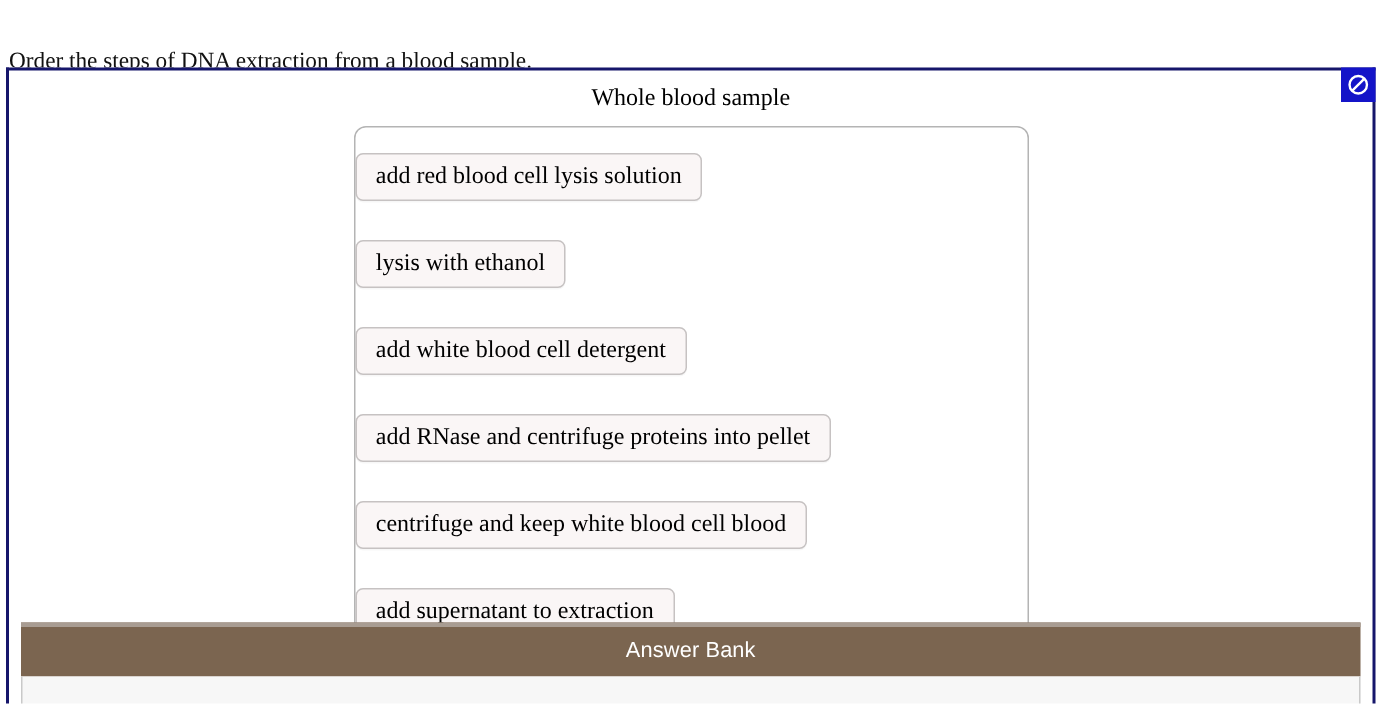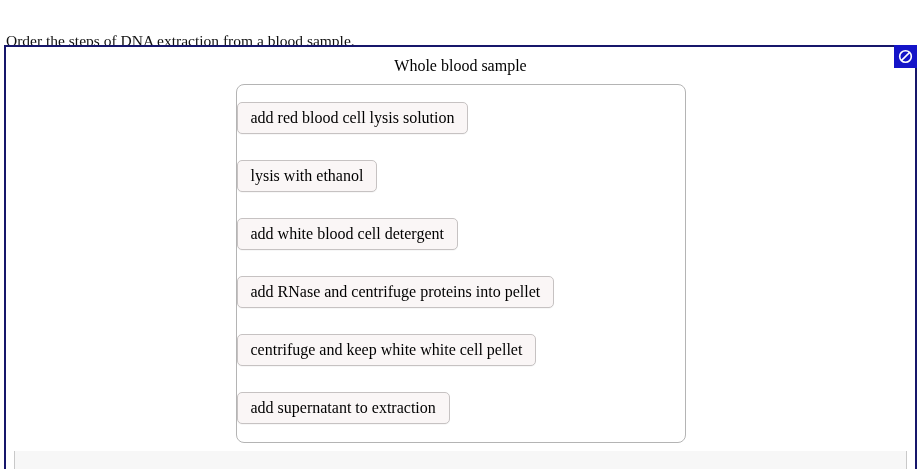--- a/index.html
+++ b/index.html
@@ -157,25 +157,26 @@
     <div class="ordering-area">
 
       <div class="zone-label top">Whole blood sample</div>
 
       <div class="drop-zone">
         <div class="step-list">
           <div class="step-chip">add red blood cell lysis solution</div>
           <div class="step-chip">lysis with ethanol</div>
           <div class="step-chip">add white blood cell detergent</div>
           <div class="step-chip">add RNase and centrifuge proteins into pellet</div>
-          <div class="step-chip">centrifuge and keep white white cell pellet</div>
+          <div class="step-chip">centrifuge and keep white blood cell blood</div>
           <div class="step-chip">add supernatant to extraction</div>
         </div>
       </div>
 
     </div>
 
     <div class="answer-bank">
+      <div class="answer-bank-header">Answer Bank</div>
       <div class="answer-bank-body"></div>
     </div>
 
   </div>
 </div>
 
 </body></html>

